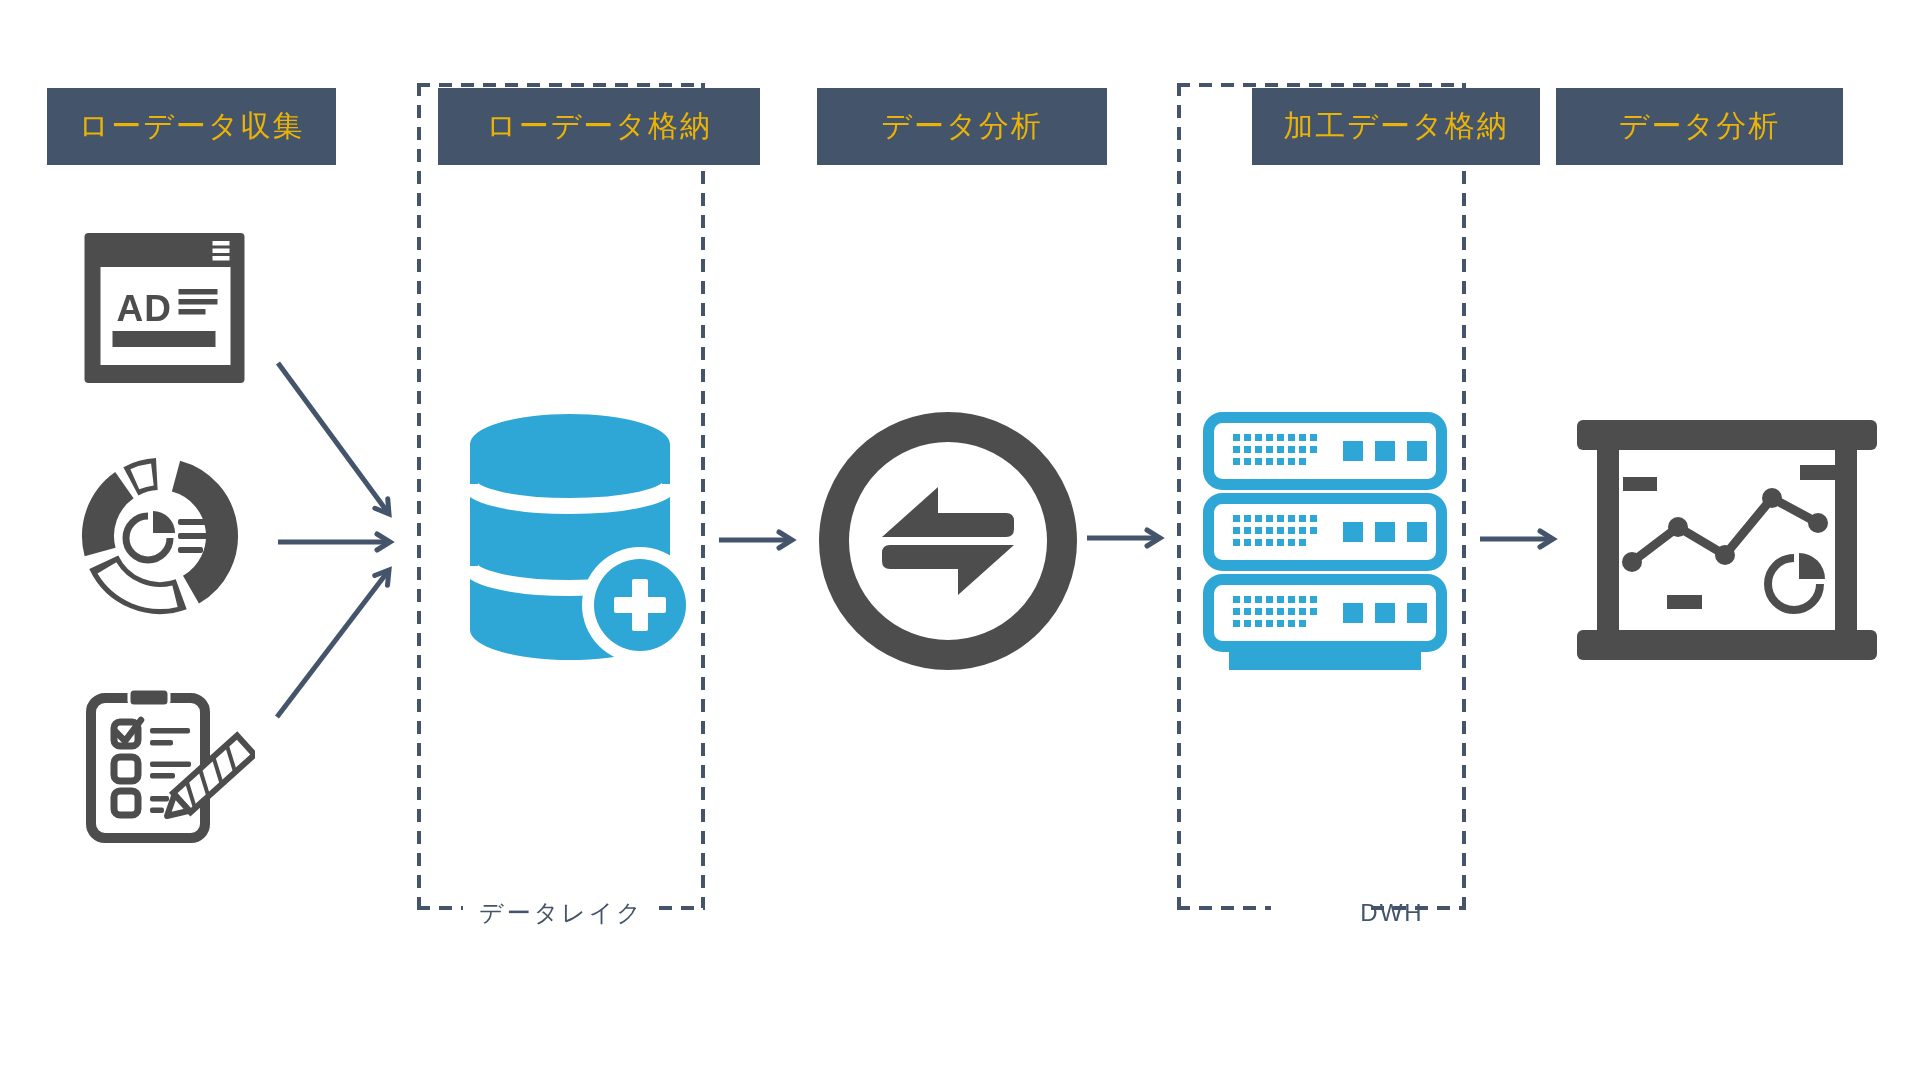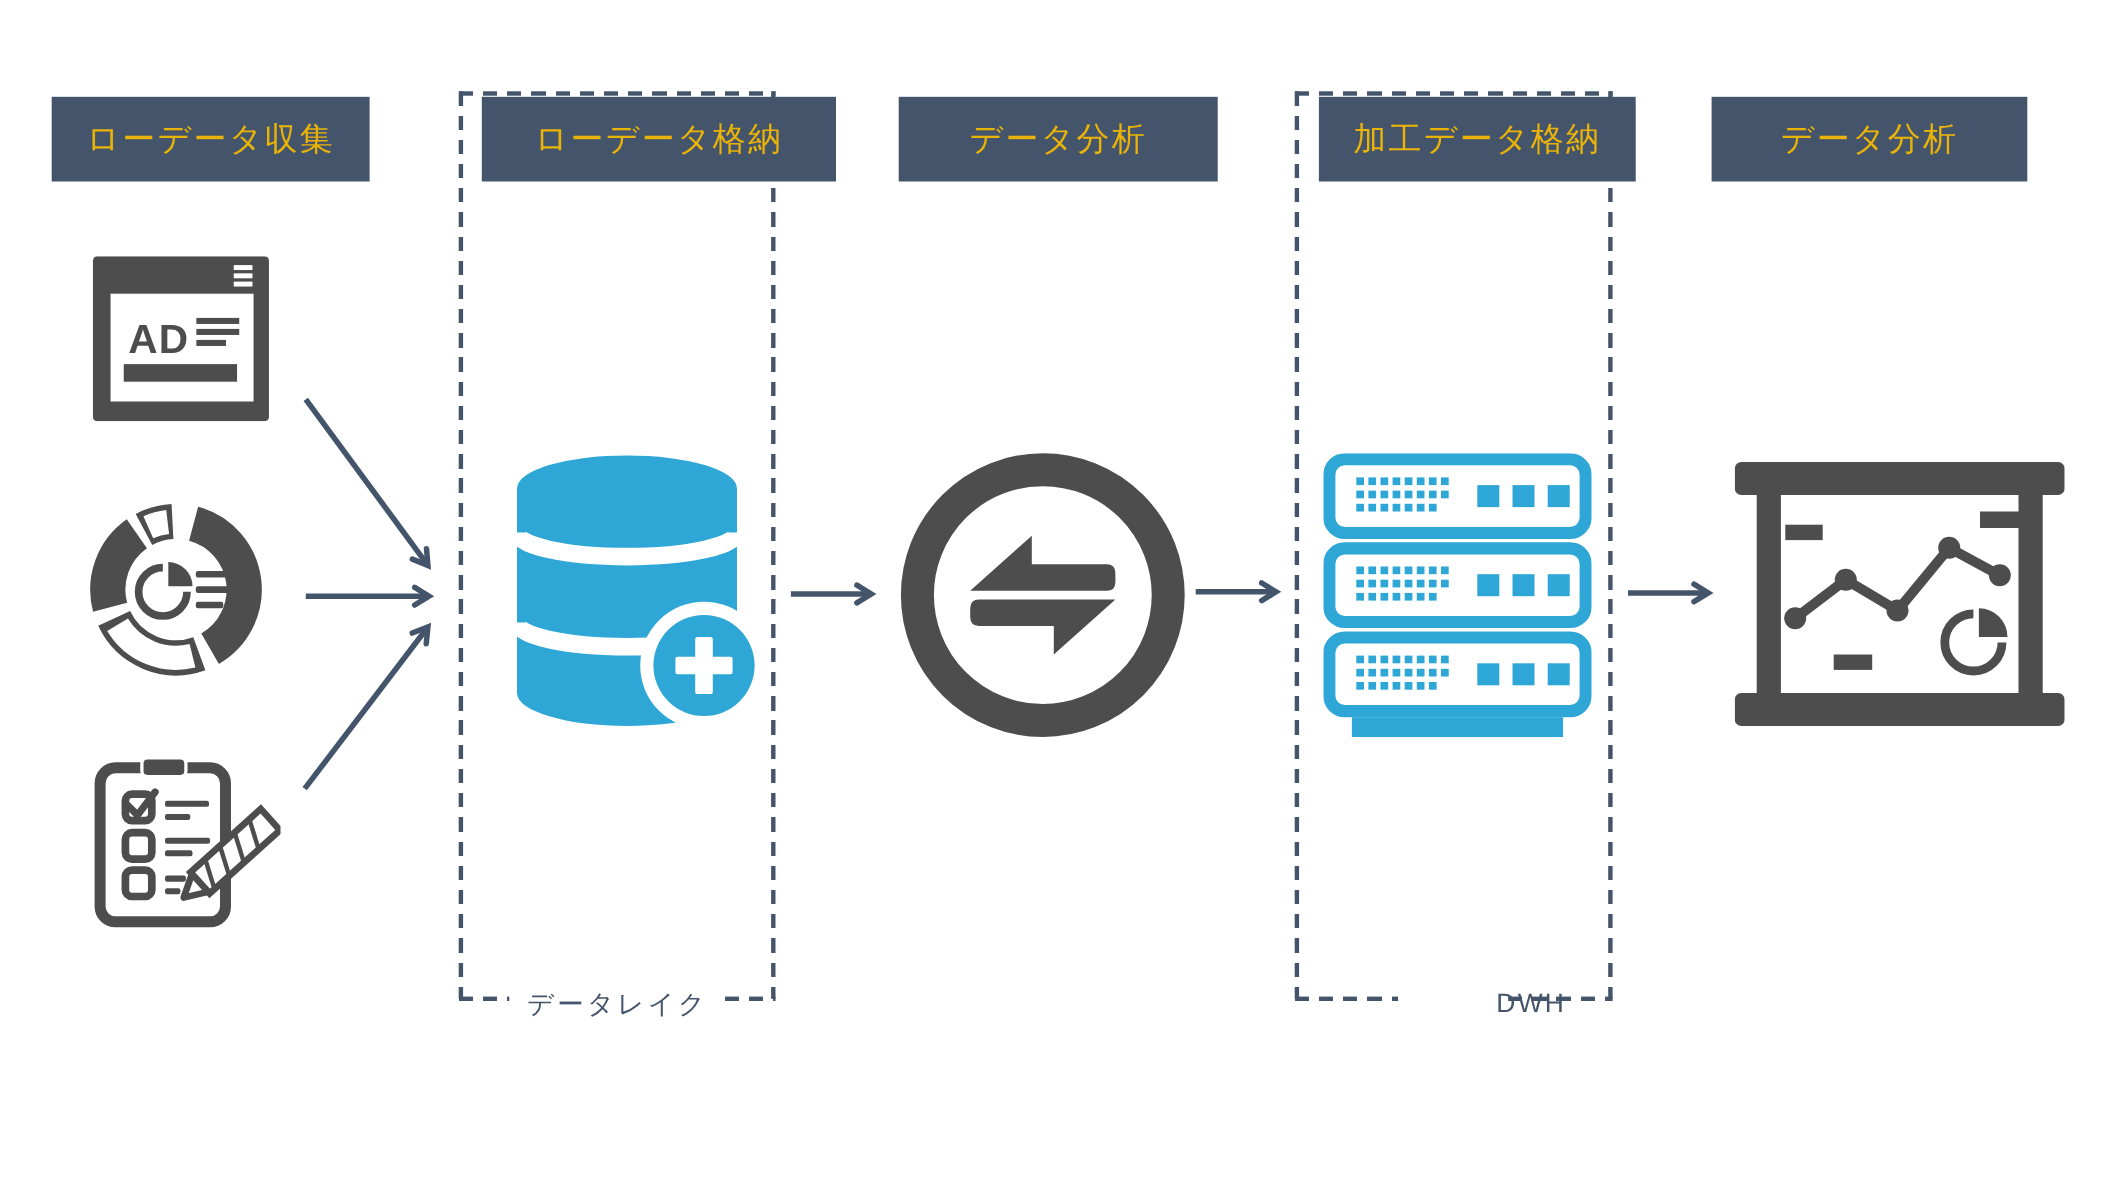--- a/index.html
+++ b/index.html
@@ -31,21 +31,21 @@
   }
   .icon{position:absolute;z-index:2;}
   .overlay{position:absolute;left:0;top:0;z-index:2;}
 </style>
 </head>
 <body>
 
 <div class="stage-header" style="left:27px;width:289px;">ローデータ収集</div>
 <div class="stage-header" style="left:418px;width:322px;">ローデータ格納</div>
 <div class="stage-header" style="left:797px;width:290px;">データ分析</div>
-<div class="stage-header" style="left:1179px;width:288px;">加工データ格納</div>
+<div class="stage-header" style="left:1232px;width:288px;">加工データ格納</div>
 <div class="stage-header" style="left:1536px;width:287px;">データ分析</div>
 
 <div class="hline" style="left:417px;top:83px;width:288px;"></div>
 <div class="vline" style="left:417px;"></div>
 <div class="vline" style="left:701px;"></div>
 <div class="hline" style="left:417px;top:906px;width:46px;"></div>
 <div class="hline" style="left:659px;top:906px;width:46px;"></div>
 <div class="group-label" style="left:418px;width:287px;">データレイク</div>
 
 <div class="hline" style="left:1177px;top:83px;width:289px;"></div>

